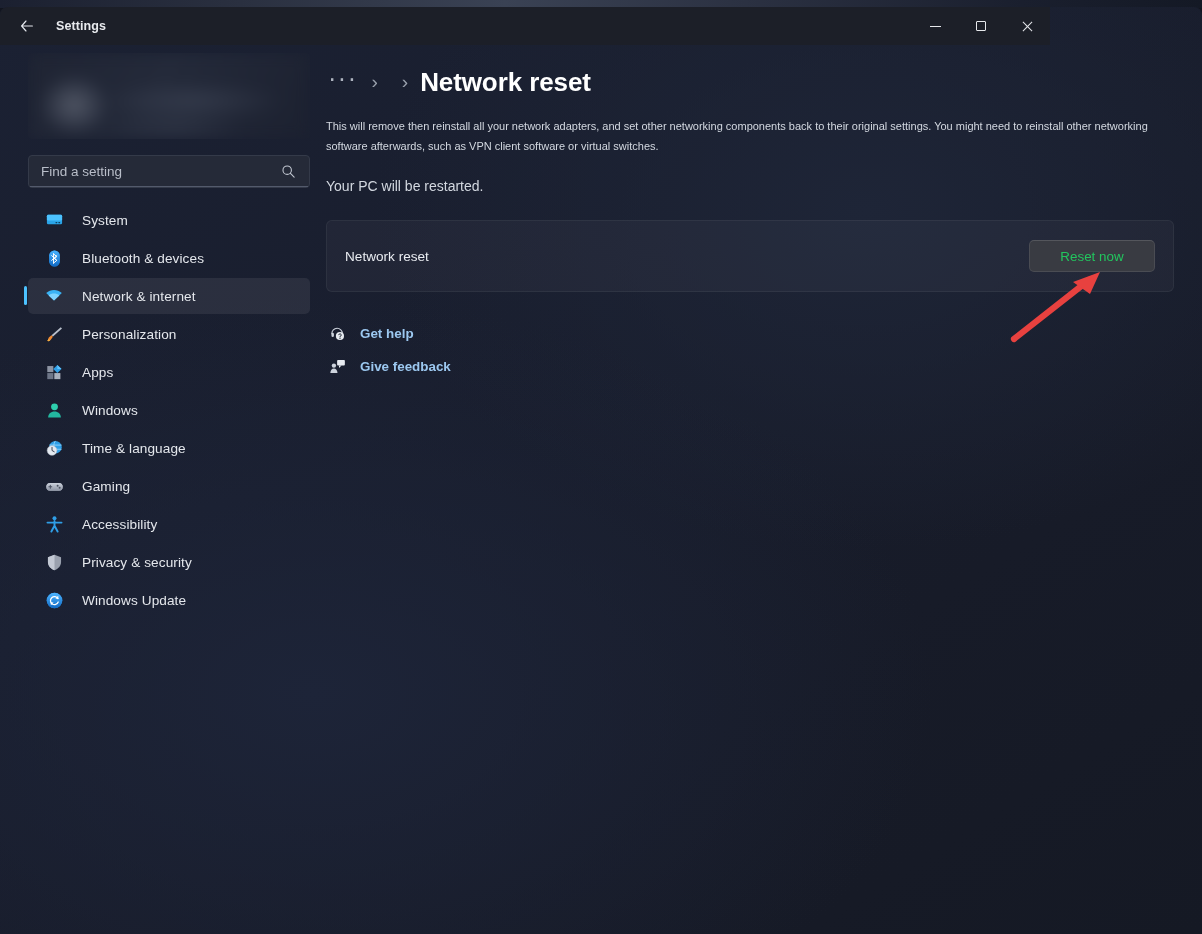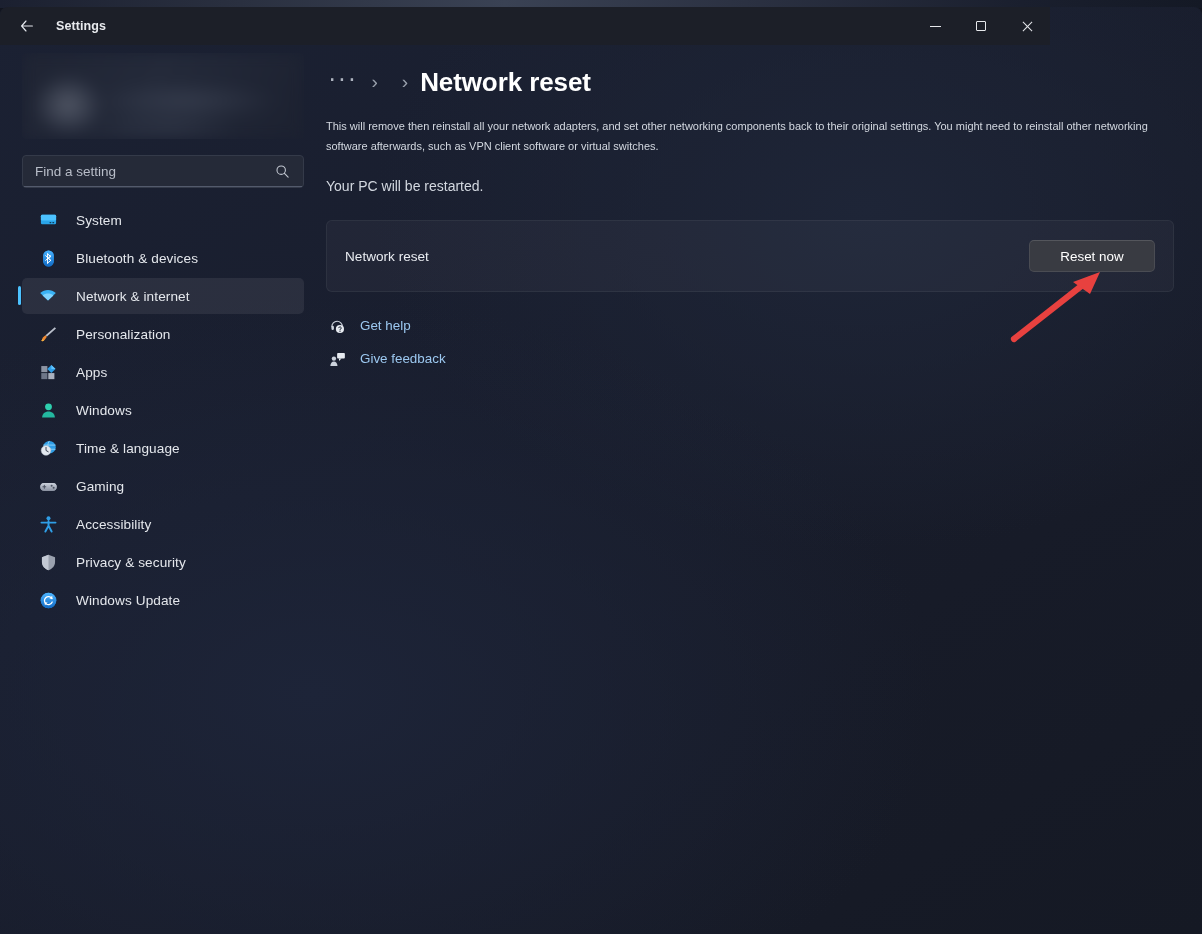--- a/index.html
+++ b/index.html
@@ -53,21 +53,21 @@
   .wc-close { position:relative; width:12px; height:12px; }
   .wc-close::before, .wc-close::after {
     content:""; position:absolute; left:0; top:5.5px; width:13px; height:1px; background:#e6e8ec;
   }
   .wc-close::before { transform:rotate(45deg); }
   .wc-close::after  { transform:rotate(-45deg); }
 
   
   .sidebar {
     position:absolute; left:0; top:38px; width:312px; height:889px;
-    padding:0 18px;
+    padding:0 24px;
   }
   .profile {
     position:relative; margin:8px 0 0 4px; width:282px; height:86px;
     border-radius:4px; overflow:hidden;
   }
   .profile-blur {
     position:absolute; inset:0;
     background:
       radial-gradient(46px 40px at 46px 52px, rgba(190,196,208,.30) 0%, rgba(150,158,175,.10) 58%, rgba(0,0,0,0) 76%),
       radial-gradient(130px 28px at 165px 48px, rgba(120,130,150,.20) 0%, rgba(0,0,0,0) 72%),
@@ -141,27 +141,27 @@
     border-radius:6px;
     display:flex; align-items:center; justify-content:space-between;
     padding:0 18px 0 18px;
   }
   .card-label { font-size:13.6px; color:#e9ecf1; }
   .reset-btn {
     min-width:126px; height:32px; padding:0 16px;
     background:#393b42; border:1px solid rgba(255,255,255,.09);
     border-top-color:rgba(255,255,255,.14);
     border-radius:5px; cursor:pointer;
-    font-family:"Liberation Sans", sans-serif; font-size:13.4px; color:#ffffff;
+    font-family:"Liberation Sans", sans-serif; font-size:13.4px; color:#22c55e;
   }
 
   .links { margin:26px 0 0 14px; }
   .link-row {
-    display:flex; align-items:flex-start; height:30px; margin-bottom:3px;
-    width:210px; cursor:pointer;
+    display:flex; align-items:center; height:30px; margin-bottom:3px;
+    width:210px; cursor:pointer;font-weight:bold;
   }
   .link-ico { width:22px; margin-right:12px; display:flex; justify-content:center; }
   .link-text { font-size:13.4px; color:#9cc8f0; }
 
   
   .arrow { position:absolute; left:1005px; top:262px; pointer-events:none; }
 </style>
 </head>
 <body>
 

